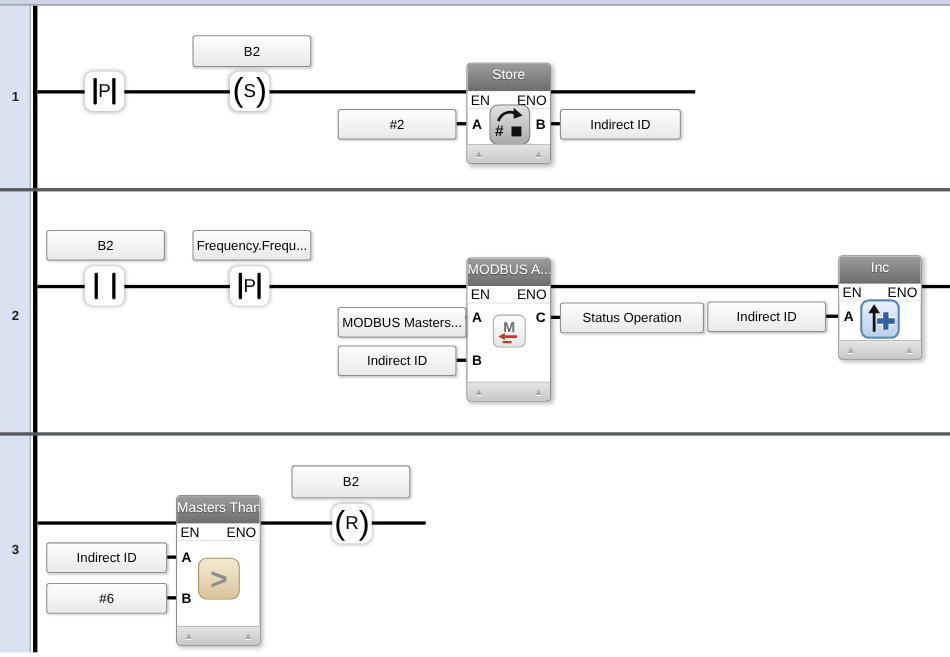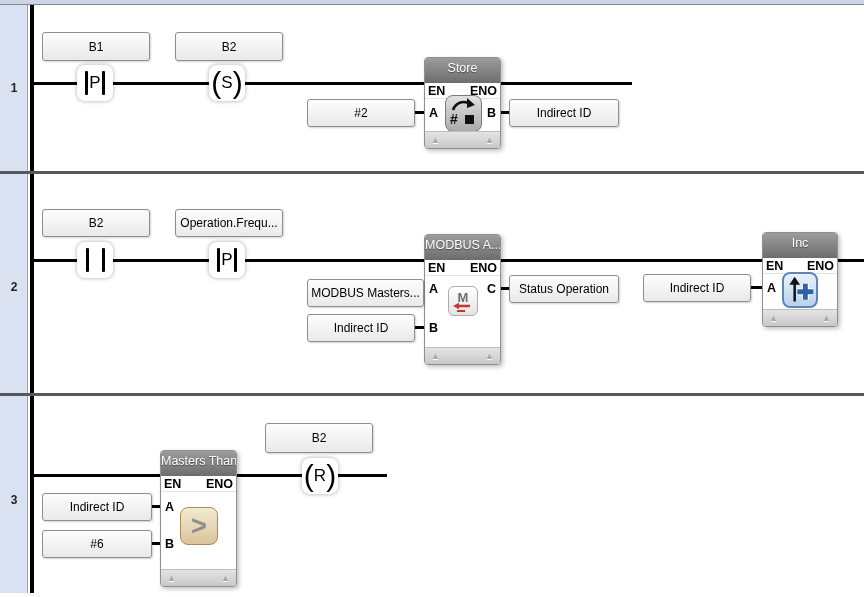--- a/index.html
+++ b/index.html
@@ -33,21 +33,21 @@
   .paren { font-size:30px; font-weight:400; color:#000; line-height:28px; }
   .coil .cletter { padding:0; }
 
   
   .fb { width:77px; background:#fff; border:1px solid #8f8f8f; border-radius:4px;
         box-shadow:2px 2px 4px rgba(0,0,0,.25); z-index:2; overflow:hidden; }
   .fb-header { height:25px; line-height:20px; text-align:center; color:#fff; font-size:12.5px;
         background:linear-gradient(#9c9c9c,#6d6d6d); text-shadow:0 1px 1px rgba(0,0,0,.45);
         white-space:nowrap; overflow:hidden; }
   .fb-enrow { height:16px; display:flex; justify-content:space-between; align-items:center;
-        padding:0 3px; font-size:12.5px; font-weight:700; color:#000; background:#fff;
+        padding:0 3px; font-size:12.5px; font-weight:400; color:#000; background:#fff;
         border-bottom:1px solid #e3e3e3; line-height:16px; }
   .fb-footer { position:absolute; left:0; right:0; bottom:0; height:17px;
         background:linear-gradient(#e4e4e4,#c8c8c8); border-top:1px solid #bcbcbc;
         display:flex; justify-content:space-between; align-items:center; padding:0 6px; }
   .tri { font-size:9px; color:#a8a8a8; text-shadow:0 1px 0 rgba(255,255,255,.9); line-height:10px; cursor:pointer; }
   .port-label { position:absolute; font-size:12.5px; font-weight:700; color:#000; line-height:15px; }
   .fb-icon { position:absolute; border-radius:8px; display:flex; align-items:center; justify-content:center; }
   .icon-store   { background:linear-gradient(#e2e2e2,#aaaaaa); border:1px solid #7a7a7a; }
   .icon-modbus  { background:linear-gradient(#ffffff,#e4e4e4); border:1px solid #ababab; border-radius:6px; }
   .icon-inc     { background:linear-gradient(#e9f2fc,#b9d1ec); border:2px solid #5b87b8; }
@@ -63,23 +63,20 @@
   <div class="abs rail"></div>
   <div class="abs rung-sep" style="top:171px"></div>
   <div class="abs rung-sep" style="top:393px"></div>
   <div class="abs rung-num" style="top:80px">1</div>
   <div class="abs rung-num" style="top:279px">2</div>
   <div class="abs rung-num" style="top:492px">3</div>
 
   <div class="abs wire" style="left:34px;top:82px;width:390px"></div>
   <div class="abs wire" style="left:500px;top:82px;width:132px"></div>
 
-  <div class="abs op" style="left:42px;top:32px;width:108px;height:29px">
-    <span>B1</span>
-  </div>
   <div class="abs contact" style="left:77px;top:65px">
     <span class="cbar"></span>
     <span class="cletter">P</span>
     <span class="cbar"></span>
   </div>
 
   <div class="abs op" style="left:175px;top:32px;width:108px;height:29px">
     <span>B2</span>
   </div>
   <div class="abs coil" style="left:209px;top:65px">
@@ -126,38 +123,38 @@
   <div class="abs op" style="left:42px;top:209px;width:108px;height:28px">
     <span>B2</span>
   </div>
   <div class="abs contact plain" style="left:77px;top:242px">
     <span class="cbar"></span>
     <span class="cgap"></span>
     <span class="cbar"></span>
   </div>
 
   <div class="abs op" style="left:175px;top:209px;width:108px;height:28px">
-    <span>Operation.Frequ...</span>
+    <span>Frequency.Frequ...</span>
   </div>
   <div class="abs contact" style="left:209px;top:242px">
     <span class="cbar"></span>
     <span class="cletter">P</span>
     <span class="cbar"></span>
   </div>
 
   <div class="abs stub" style="left:415px;top:287px;width:9px"></div>
   <div class="abs stub" style="left:415px;top:326px;width:9px"></div>
   <div class="abs stub" style="left:500px;top:287px;width:9px"></div>
   <div class="abs op" style="left:307px;top:279px;width:117px;height:28px">
     <span>MODBUS Masters...</span>
   </div>
   <div class="abs op" style="left:307px;top:314px;width:108px;height:28px">
     <span>Indirect ID</span>
   </div>
-  <div class="abs op" style="left:509px;top:275px;width:110px;height:28px">
+  <div class="abs op" style="left:509px;top:275px;width:131px;height:28px">
     <span>Status Operation</span>
   </div>
 
   <div class="abs fb" style="left:424px;top:234px;height:131px">
     <div class="fb-header">MODBUS A...</div>
     <div class="fb-enrow">
       <span>EN</span>
       <span>ENO</span>
     </div>
     <span class="port-label" style="left:4px;top:47px">A</span>

